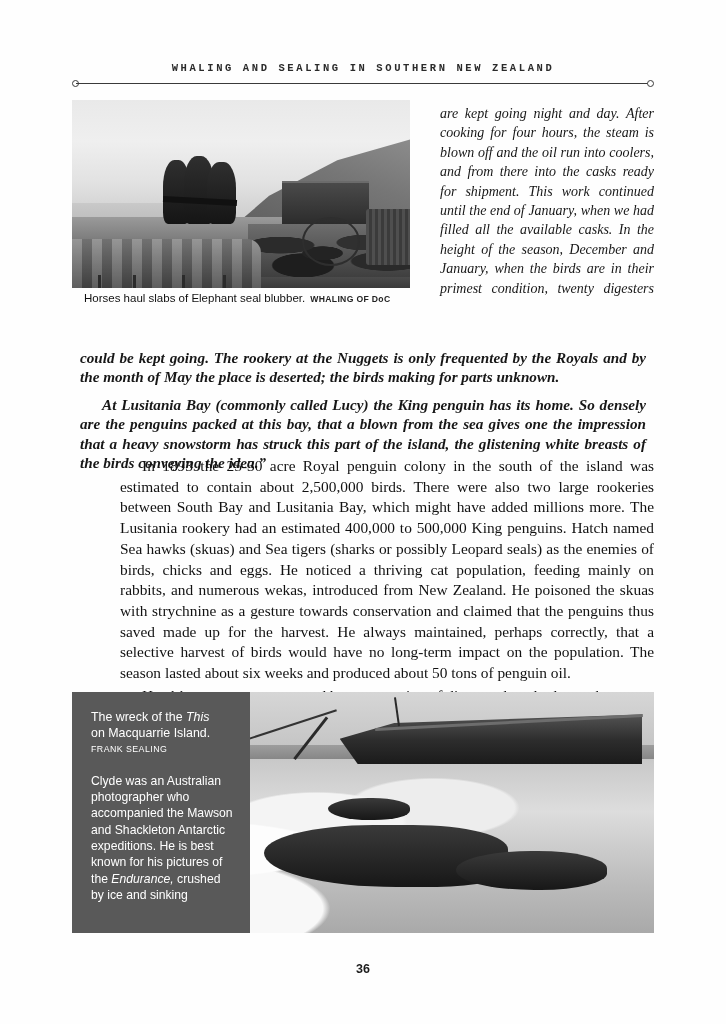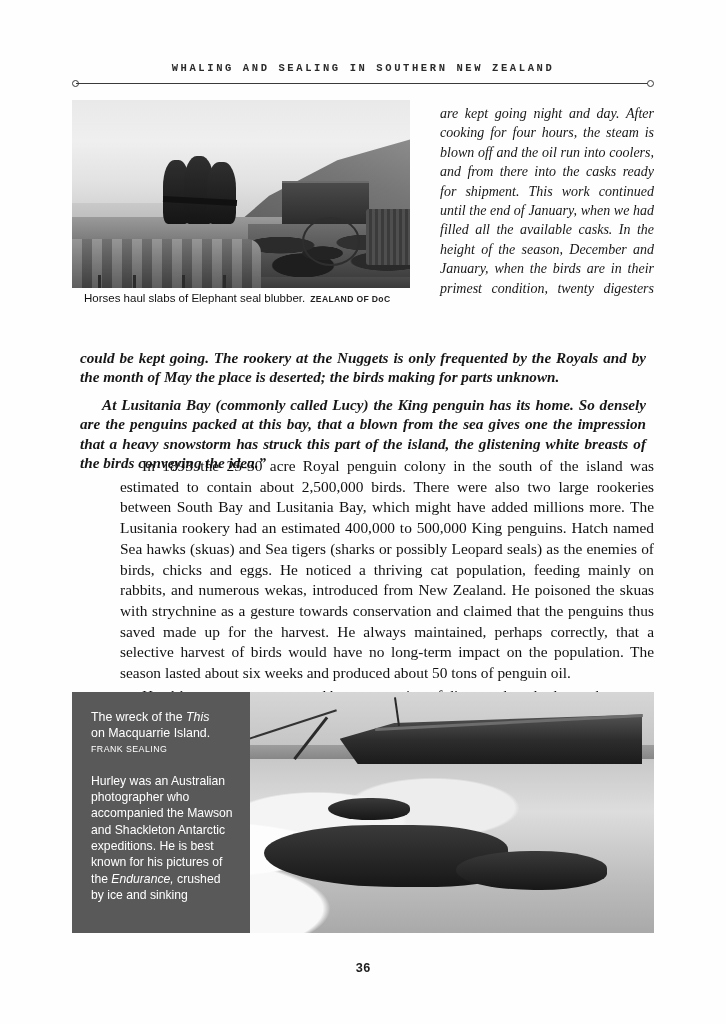--- a/index.html
+++ b/index.html
@@ -310,21 +310,21 @@
     line-height: 16.3px;
   }
   .capbox i { font-style: italic; }
 
   
   .folio {
     position: absolute;
     left: 0; right: 0;
     top: 962px;
     text-align: center;
-    font-family: Liberation Mono, monospace;
+    font-family: Liberation Sans, sans-serif;
     font-weight: bold;
     font-size: 12.5px;
     color: #1c1c1c;
   }
 </style>
 </head>
 <body>
 
 <div class="page">
 
@@ -350,21 +350,21 @@
     <div class="harness"></div>
     <div class="barrels">
       <span class="barrel-hoop" style="left:14%"></span>
       <span class="barrel-hoop" style="left:32%"></span>
       <span class="barrel-hoop" style="left:58%"></span>
       <span class="barrel-hoop" style="left:80%"></span>
     </div>
   </div>
 
   <div class="caption-top">
-    <span>Horses haul slabs of Elephant seal blubber.</span><span class="caption-credit">ZEALAND OF DoC</span>
+    <span>Horses haul slabs of Elephant seal blubber.</span><span class="caption-credit">WHALING OF DoC</span>
   </div>
 
   <div class="col-italic">are kept going night and day. After cooking for four hours, the steam is blown off and the oil run into coolers, and from there into the casks ready for shipment. This work continued until the end of January, when we had filled all the available casks. In the height of the season, December and January, when the birds are in their primest condition, twenty digesters</div>
 
   <div class="block-italic">
     <p>could be kept going. The rookery at the Nuggets is only frequented by the Royals and by the month of May the place is deserted; the birds making for parts unknown.</p>
     <p class="indent">At Lusitania Bay (commonly called Lucy) the King penguin has its home. So densely are the penguins packed at this bay, that a blown from the sea gives one the impression that a heavy snowstorm has struck this part of the island, the glistening white breasts of the birds conveying the idea.”</p>
   </div>
 
   <div class="block-body">
@@ -387,18 +387,18 @@
       <div class="kelp k1"></div>
       <div class="kelp k3"></div>
       <div class="kelp k2"></div>
       <div class="kelp k5"></div>
     </div>
 
     <div class="capbox">
       <div class="line"><span>The wreck of the </span><i>This</i></div>
       <div class="line">on Macquarrie Island.</div>
       <div class="credit">FRANK SEALING</div>
-      <div class="note"><span>Hurley was an Australian photographer who accompanied the Mawson and Shackleton Antarctic expeditions. He is best known for his pictures of the </span><i>Endurance,</i><span> crushed by ice and sinking</span></div>
+      <div class="note"><span>Clyde was an Australian photographer who accompanied the Mawson and Shackleton Antarctic expeditions. He is best known for his pictures of the </span><i>Endurance,</i><span> crushed by ice and sinking</span></div>
     </div>
   </div>
 
   <div class="folio">36</div>
 </div>
 
 </body></html>

